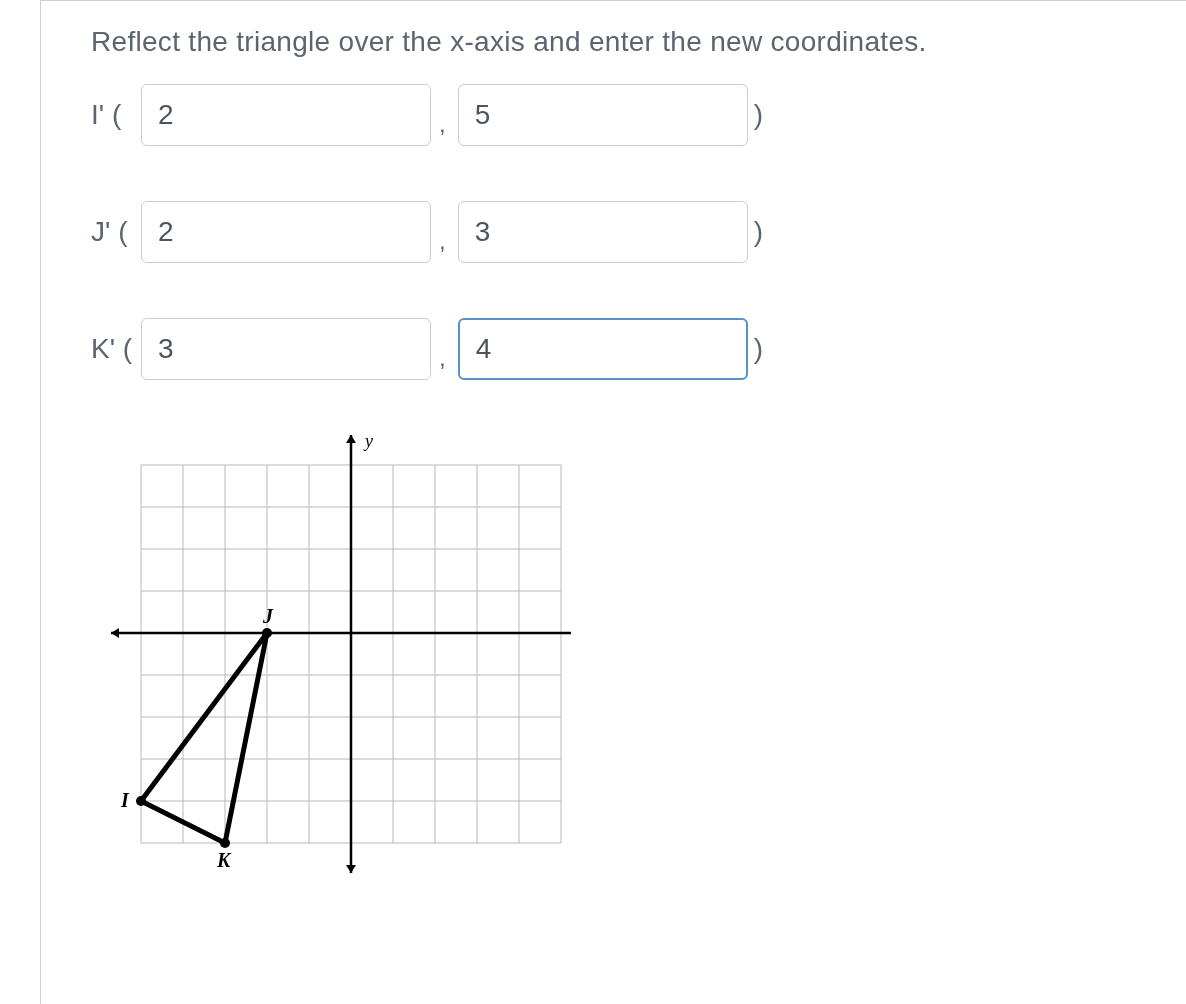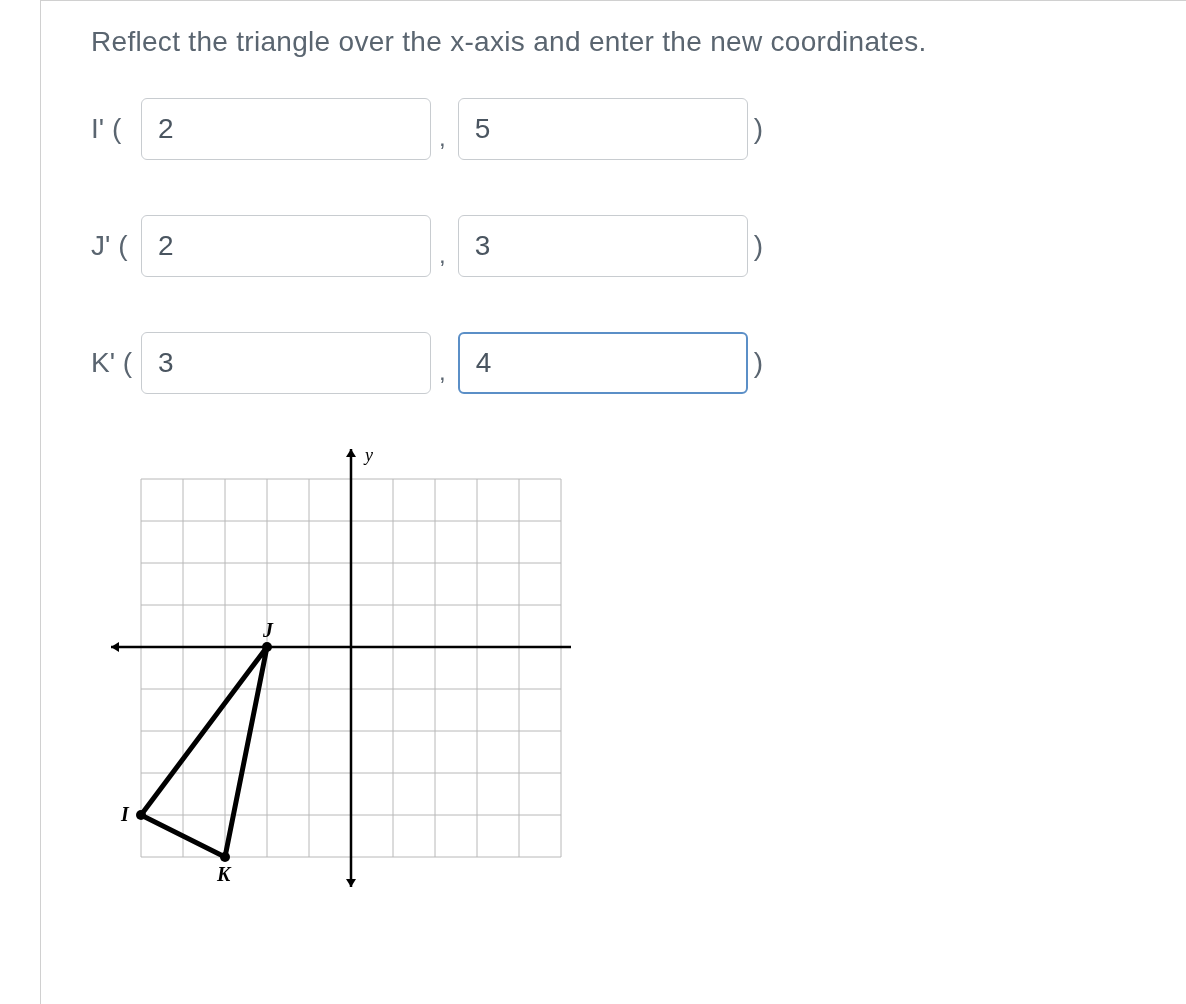--- a/index.html
+++ b/index.html
@@ -17,21 +17,21 @@
       border-left: 1px solid #d0d0d0;
       border-top: 1px solid #d0d0d0;
       margin-left: 40px;
       padding: 25px 40px 40px 50px;
       min-height: 1004px;
     }
     .question-text {
       font-size: 28px;
       font-weight: 300;
       color: #5a6570;
-      margin-bottom: 40px;
+      margin-bottom: 26px;
       letter-spacing: 0.3px;
     }
     .coord-row {
       display: flex;
       align-items: center;
       margin-bottom: 55px;
       font-size: 28px;
       color: #5a6570;
       font-weight: 300;
     }

